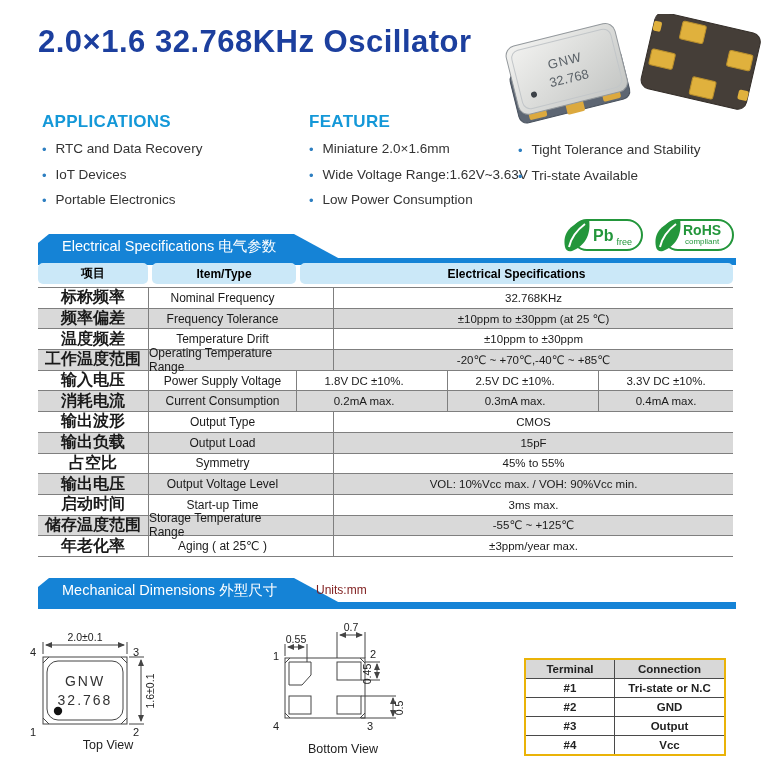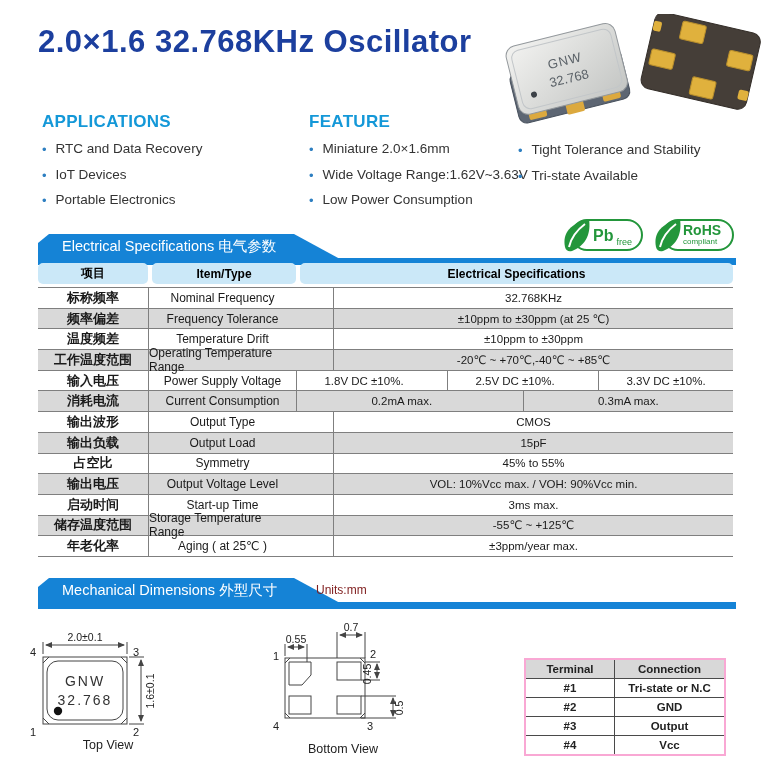--- a/index.html
+++ b/index.html
@@ -26,21 +26,21 @@
   .secbar{position:absolute;left:38px;width:698px;height:31px;}
   #elec-bar{top:234px;}
   #mech-bar{top:578px;}
   .bar-head{position:absolute;left:0;top:0;height:25px;width:302px;background:#1583d6;color:#fff;
             font-size:14.5px;line-height:25px;padding-left:24px;box-sizing:border-box;white-space:nowrap;
             clip-path:polygon(11px 0, 256px 0, 302px 100%, 0 100%, 0 9px);}
   .bar-strip{position:absolute;left:0;top:24px;height:7px;width:698px;background:#1583d6;}
   .units{position:absolute;left:278px;top:5px;font-size:12px;color:#7f1d1d;}
 
   
-  .badge{position:absolute;width:86px;height:35px;}
+  .badge{position:absolute;width:86px;height:35px;text-align:center;}
   #badge-pb{left:559px;top:218px;}
   #badge-rohs{left:650px;top:218px;}
   .badge-box{position:absolute;left:12px;top:1px;width:72px;height:32px;border:2px solid #23963b;
              border-radius:16px;box-sizing:border-box;background:#fff;}
   .leaf-svg{position:absolute;left:-1px;top:-2px;}
   .badge-row{position:absolute;left:34px;top:0;height:35px;display:flex;align-items:center;gap:3px;}
   .badge-col{position:absolute;left:33px;top:5px;display:flex;flex-direction:column;line-height:1.05;}
   .bt-big{font-weight:bold;color:#23963b;font-size:16px;}
   .bt-small{color:#23963b;font-size:9px;align-self:flex-end;margin-bottom:6px;margin-top:8px;}
   .bc-big{font-weight:bold;color:#23963b;font-size:14px;}
@@ -51,21 +51,21 @@
   .thc{position:absolute;top:0;height:21px;background:#cbe8f8;border-radius:5px;display:flex;
        align-items:center;justify-content:center;font-size:12px;font-weight:bold;color:#000000;}
   .thc.h1{left:0;width:110px;}
   .thc.h2{left:114px;width:144px;}
   .thc.h3{left:262px;width:433px;}
   .spec-table{position:absolute;left:38px;top:287px;width:695px;border-top:1px solid #7f7f7f;}
   .srow{display:flex;height:20.7px;box-sizing:border-box;border-bottom:1px solid #7f7f7f;
         font-size:11.5px;color:#1a1a1a;}
   .srow.alt{background:#d9d9d9;}
   .sc{display:flex;align-items:center;justify-content:center;box-sizing:border-box;}
-  .c1{width:110px;font-weight:bold;font-size:13px;font-family:Liberation Mono, monospace;}
+  .c1{width:110px;font-weight:bold;font-size:16px;font-family:Liberation Mono, monospace;}
   .c2{width:148px;border-left:1px solid #7f7f7f;font-size:12px;}
   .c3{flex:1;border-left:1px solid #7f7f7f;margin-left:37px;}
   .c3t{flex:1;display:flex;border-left:1px solid #7f7f7f;}
   .c3t .v{flex:1;display:flex;align-items:center;justify-content:center;box-sizing:border-box;}
   .c3t .v + .v{border-left:1px solid #7f7f7f;margin-left:16px;}
 
   
   .mech-svg{position:absolute;}
   #tv-svg{left:20px;top:630px;}
   #bv-svg{left:262px;top:622px;}
@@ -73,21 +73,21 @@
   #tv-label{left:48px;top:738px;}
   #bv-label{left:283px;top:742px;}
   .dimtxt{font-size:10.5px;fill:#222;font-family:"Liberation Sans","DejaVu Sans",sans-serif;}
   .pinnum{font-size:11px;fill:#222;font-family:"Liberation Sans","DejaVu Sans",sans-serif;}
   .mark{font-size:14px;fill:#333;letter-spacing:2px;font-family:"Liberation Sans","DejaVu Sans",sans-serif;}
   .thin{stroke:#444;stroke-width:1;fill:none;}
   .dimline{stroke:#444;stroke-width:1;fill:none;}
 
   
   #terminal{position:absolute;left:524px;top:658px;width:202px;border-collapse:collapse;
-            border:2px solid #f9a8d4;}
+            border:2px solid #eab308;}
   #terminal th,#terminal td{border:1px solid #4a4a4a;font-size:11.5px;font-weight:bold;color:#222;
             text-align:center;height:18px;padding:0;}
   #terminal th{background:#d8d8d8;}
   #terminal .tcol1{width:88px;}
 </style>
 </head>
 <body>
 
 <div id="page">
 
@@ -235,20 +235,21 @@
         <div class="v">2.5V DC ±10%.</div>
         <div class="v">3.3V DC ±10%.</div>
       </div>
     </div>
     <div class="srow alt">
       <div class="sc c1">消耗电流</div>
       <div class="sc c2">Current Consumption</div>
       <div class="c3t">
         <div class="v">0.2mA max.</div>
         <div class="v">0.3mA max.</div>
+        <div class="v">0.4mA max.</div>
       </div>
     </div>
     <div class="srow">
       <div class="sc c1">输出波形</div>
       <div class="sc c2">Output Type</div>
       <div class="sc c3">CMOS</div>
     </div>
     <div class="srow alt">
       <div class="sc c1">输出负载</div>
       <div class="sc c2">Output Load</div>

